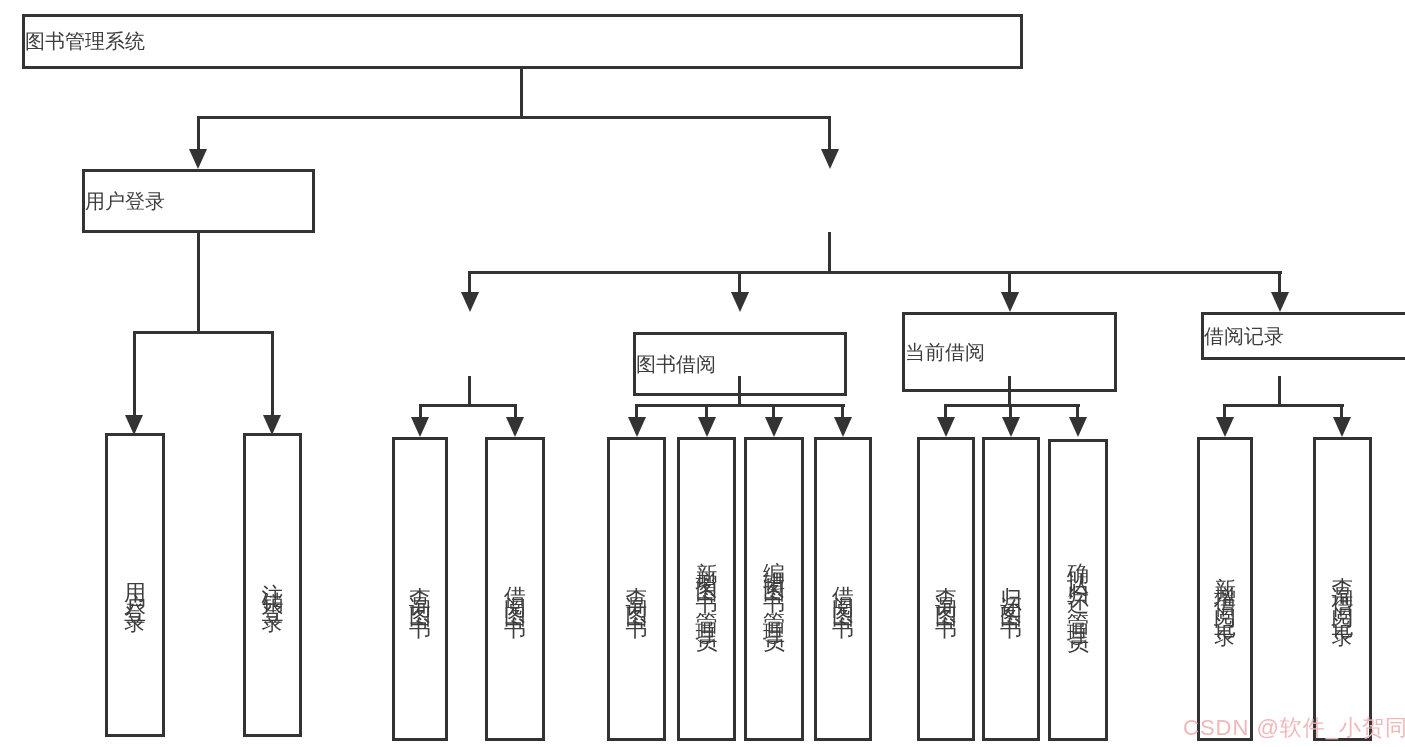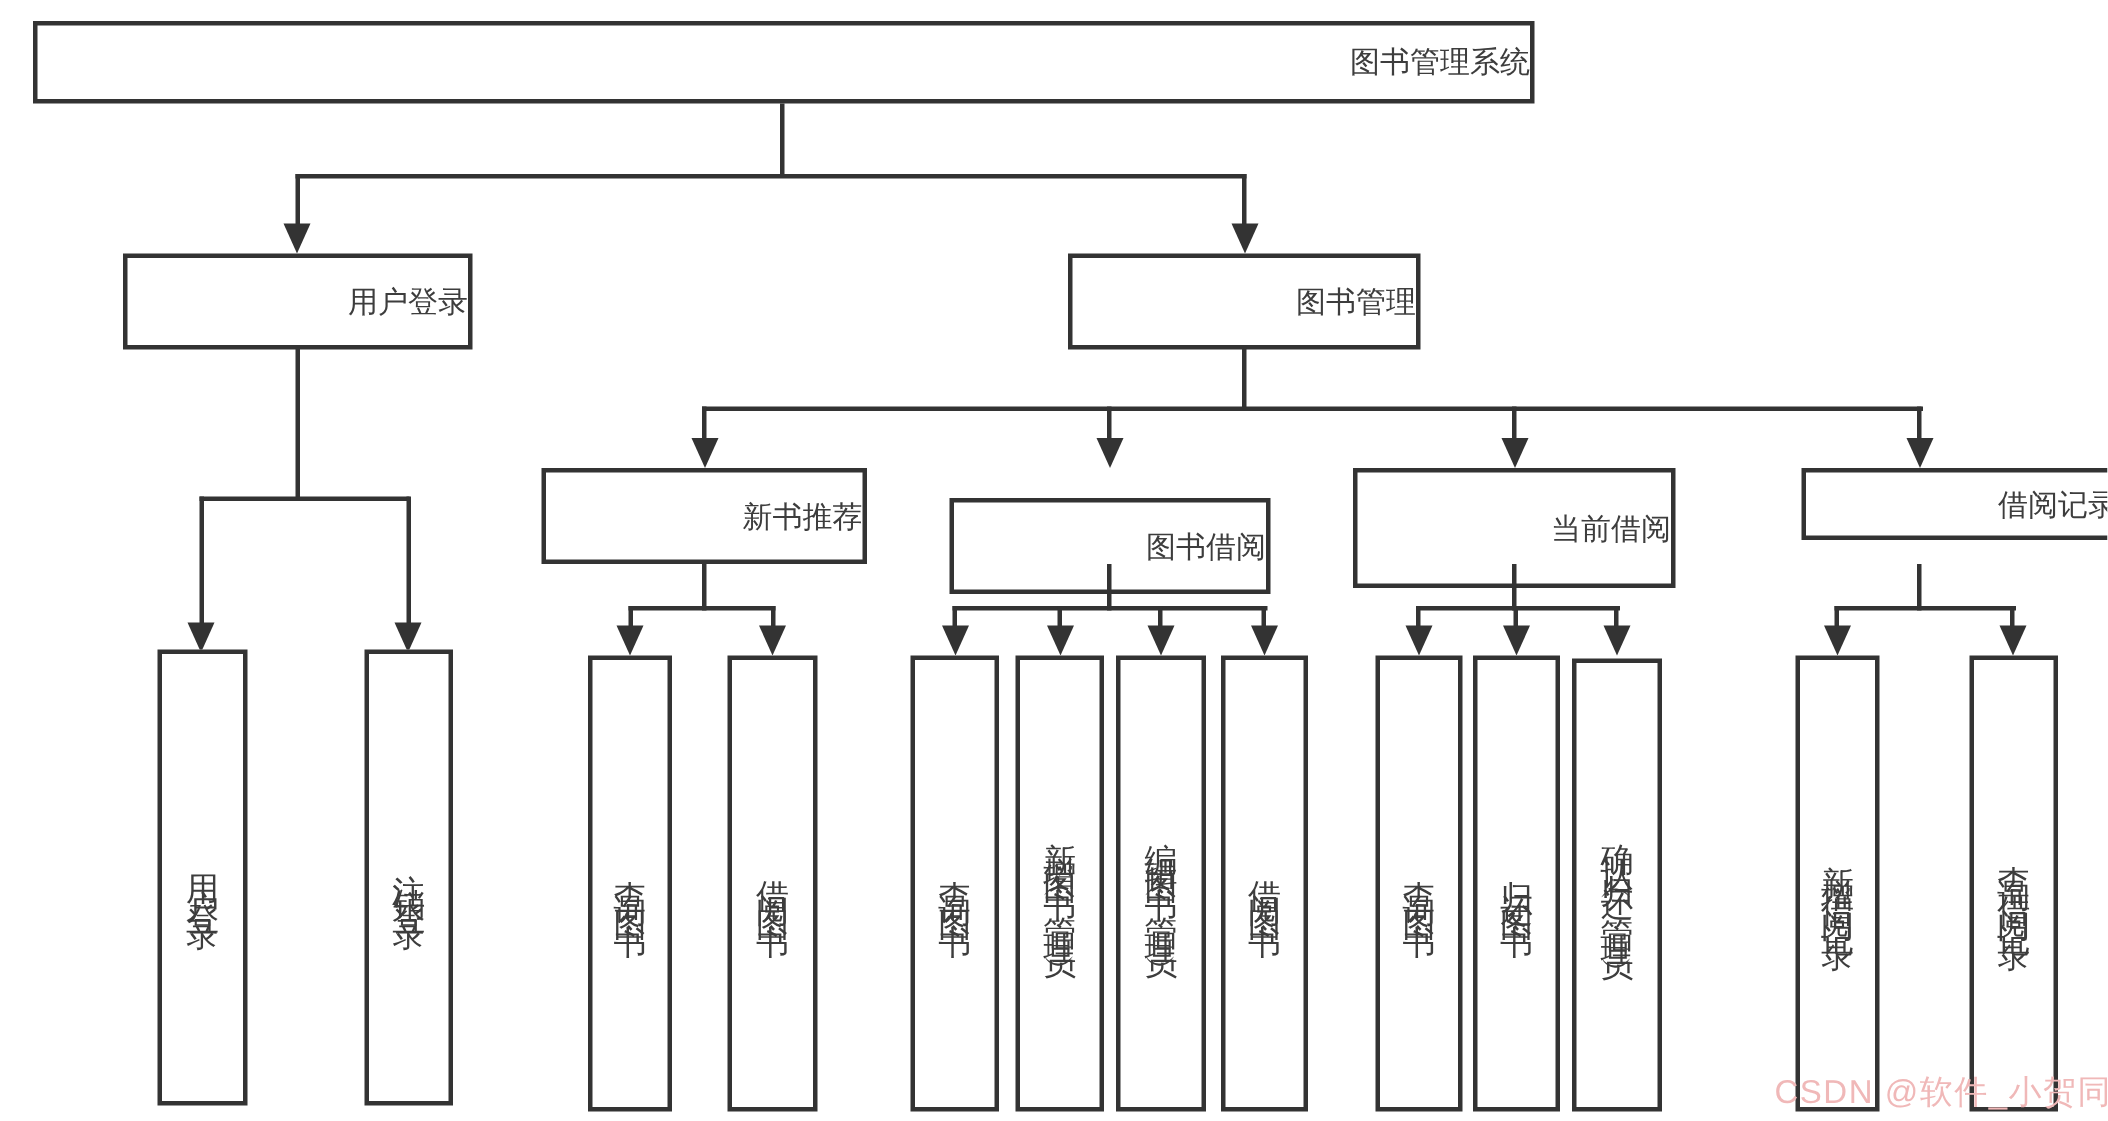--- a/index.html
+++ b/index.html
@@ -15,21 +15,21 @@
     background:var(--box-bg);
     overflow:hidden;
     font-family:"Liberation Sans","DejaVu Sans",sans-serif;
     color:var(--text);
   }
   .box{
     position:absolute;
     box-sizing:border-box;
     border:3px solid var(--line);
     background:var(--box-bg);
-    display:flex;align-items:center;justify-content:flex-end;
+    display:flex;align-items:center;justify-content:flex-start;
     font-size:20px;
     color:var(--text);
     white-space:nowrap;
     font-family:Liberation Mono, monospace;
   }
   .vbox{
     position:absolute;
     box-sizing:border-box;
     border:3px solid var(--line);
     background:var(--box-bg);
@@ -76,23 +76,20 @@
     <div class="vl" style="left:197px;top:116px;height:35px;"></div>
     <div class="ah" style="left:189px;top:149px;"></div>
     <div class="vl" style="left:828px;top:116px;height:35px;"></div>
     <div class="ah" style="left:821px;top:149px;"></div>
   </div>
 
   <div class="box" style="left:82px;top:169px;width:233px;height:64px;">
     <span>用户登录</span>
   </div>
 
-  <div class="box" style="left:712px;top:169px;width:235px;height:64px;">
-    <span>图书管理</span>
-  </div>
 
   <div>
     <div class="vl" style="left:197px;top:232px;height:101px;"></div>
     <div class="hl" style="left:133px;top:331px;width:140px;"></div>
     <div class="vl" style="left:133px;top:331px;height:86px;"></div>
     <div class="ah" style="left:125px;top:415px;"></div>
     <div class="vl" style="left:271px;top:331px;height:86px;"></div>
     <div class="ah" style="left:263px;top:415px;"></div>
   </div>
 
@@ -102,23 +99,20 @@
     <div class="vl" style="left:468px;top:271px;height:23px;"></div>
     <div class="ah" style="left:461px;top:292px;"></div>
     <div class="vl" style="left:738px;top:271px;height:23px;"></div>
     <div class="ah" style="left:731px;top:292px;"></div>
     <div class="vl" style="left:1008px;top:271px;height:23px;"></div>
     <div class="ah" style="left:1001px;top:292px;"></div>
     <div class="vl" style="left:1278px;top:271px;height:23px;"></div>
     <div class="ah" style="left:1271px;top:292px;"></div>
   </div>
 
-  <div class="box" style="left:361px;top:312px;width:217px;height:64px;">
-    <span>新书推荐</span>
-  </div>
   <div class="box" style="left:633px;top:312px;width:214px;height:64px;margin-top:20px;">
     <span>图书借阅</span>
   </div>
   <div class="box" style="left:902px;top:312px;width:215px;height:80px;">
     <span>当前借阅</span>
   </div>
   <div class="box" style="left:1173px;top:312px;width:214px;height:48px;margin-left:28px;">
     <span>借阅记录</span>
   </div>
 

